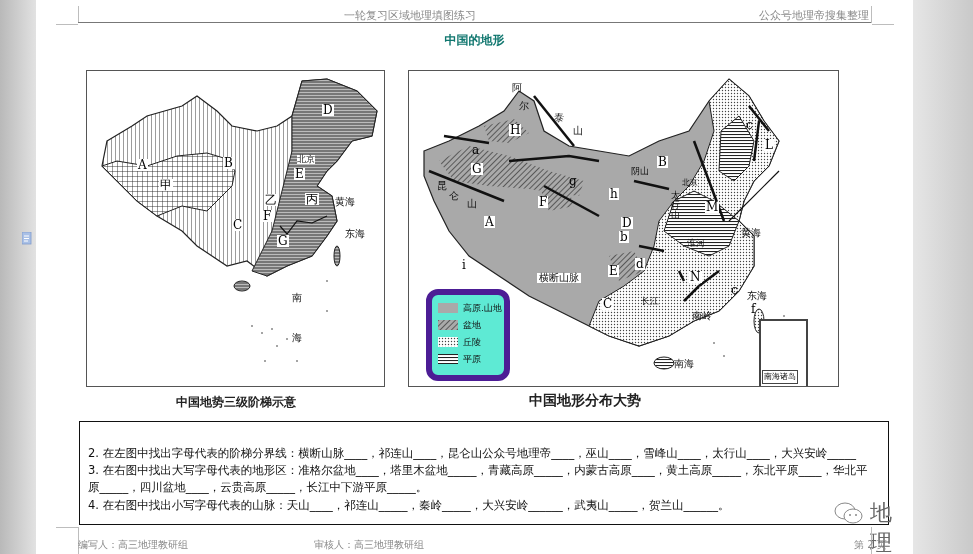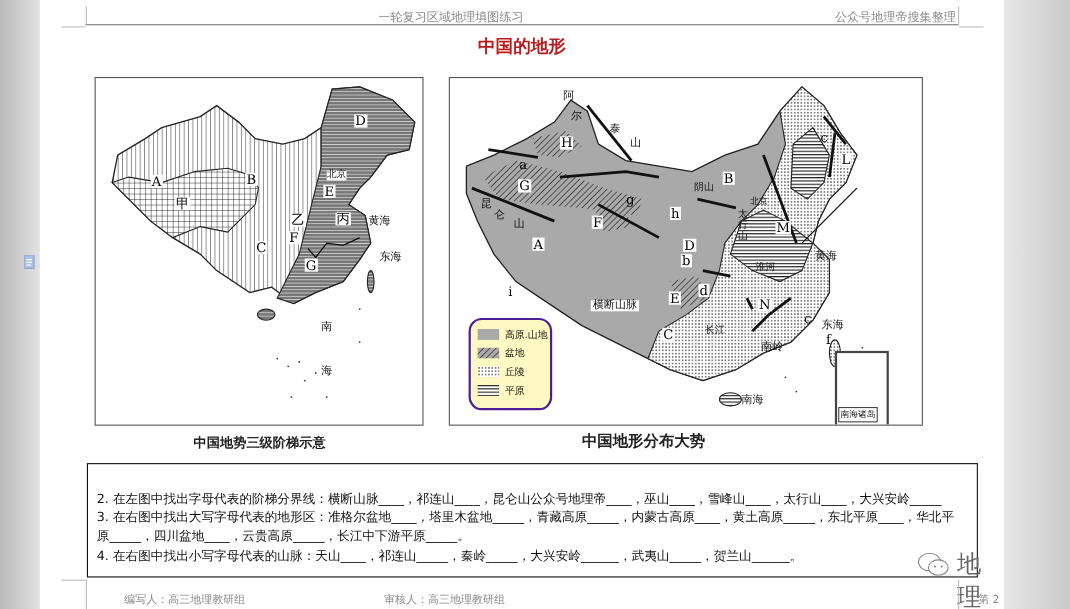--- a/index.html
+++ b/index.html
@@ -3,33 +3,33 @@
 <meta charset="utf-8">
 <style>
   html,body{margin:0;padding:0;}
   body{width:973px;height:554px;overflow:hidden;background:#c8c8c8;position:relative;font-family:"DejaVu Sans","Liberation Sans",sans-serif;}
   .shadow-l{position:absolute;left:0;top:0;width:36px;height:554px;background:linear-gradient(90deg,#b9b9b9,#e2e2e2);}
   .shadow-r{position:absolute;right:0;top:0;width:60px;height:554px;background:linear-gradient(90deg,#e6e6e6,#c9c9c9);}
   .page{position:absolute;left:36px;top:0;width:877px;height:554px;background:#fff;}
   .hdr-text{position:absolute;top:8px;font-size:11px;color:#8a8a8a;letter-spacing:0;}
   .hdr-line{position:absolute;left:42px;top:22px;width:793px;height:1px;background:#777;}
   .corner{position:absolute;background:#bdbdbd;}
-  .title{position:absolute;left:0;width:100%;top:32px;text-align:center;font-size:16px;font-weight:bold;color:#b91c1c;}
+  .title{position:absolute;left:0;width:100%;top:32px;text-align:center;font-size:12px;font-weight:bold;color:#0f766e;}
   .map-frame{position:absolute;border:1px solid #333;background:#fff;overflow:hidden;}
   .caption{position:absolute;font-size:12px;color:#222;font-weight:bold;}
   .caption2{position:absolute;font-size:14px;color:#222;font-weight:bold;}
   .lbl{position:absolute;font-family:"DejaVu Serif","Liberation Serif",serif;font-size:12px;color:#000;line-height:1;}
   .lbl.box{background:#fff;padding:0 1px;}
   .zh{position:absolute;font-size:10px;color:#111;line-height:1;}
-  .legend{position:absolute;border:2px solid #4c1d95;border-radius:12px;background:#fef9c3;}
+  .legend{position:absolute;border:6px solid #4c1d95;border-radius:12px;background:#5eead4;}
   .leg-item{position:absolute;font-size:9px;color:#111;}
   .sw{position:absolute;border:1px solid #333;}
   .qbox{position:absolute;left:43px;top:421px;width:808px;height:102px;border:1px solid #111;font-size:11.5px;color:#111;}
   .qline{position:absolute;left:8px;white-space:nowrap;}
-  .foot{position:absolute;top:538px;font-size:10px;color:#8a8a8a;margin-left:35px;}
+  .foot{position:absolute;top:538px;font-size:10px;color:#8a8a8a;}
   .wm{position:absolute;left:808px;top:497px;font-size:22px;color:#666;letter-spacing:1px;}
   .side-icon{position:absolute;left:22px;top:232px;width:12px;height:13px;}
 </style>
 </head>
 <body>
 
 <div class="shadow-l"></div>
 <div class="shadow-r"></div>
 
 <svg class="side-icon" viewBox="0 0 12 13">

